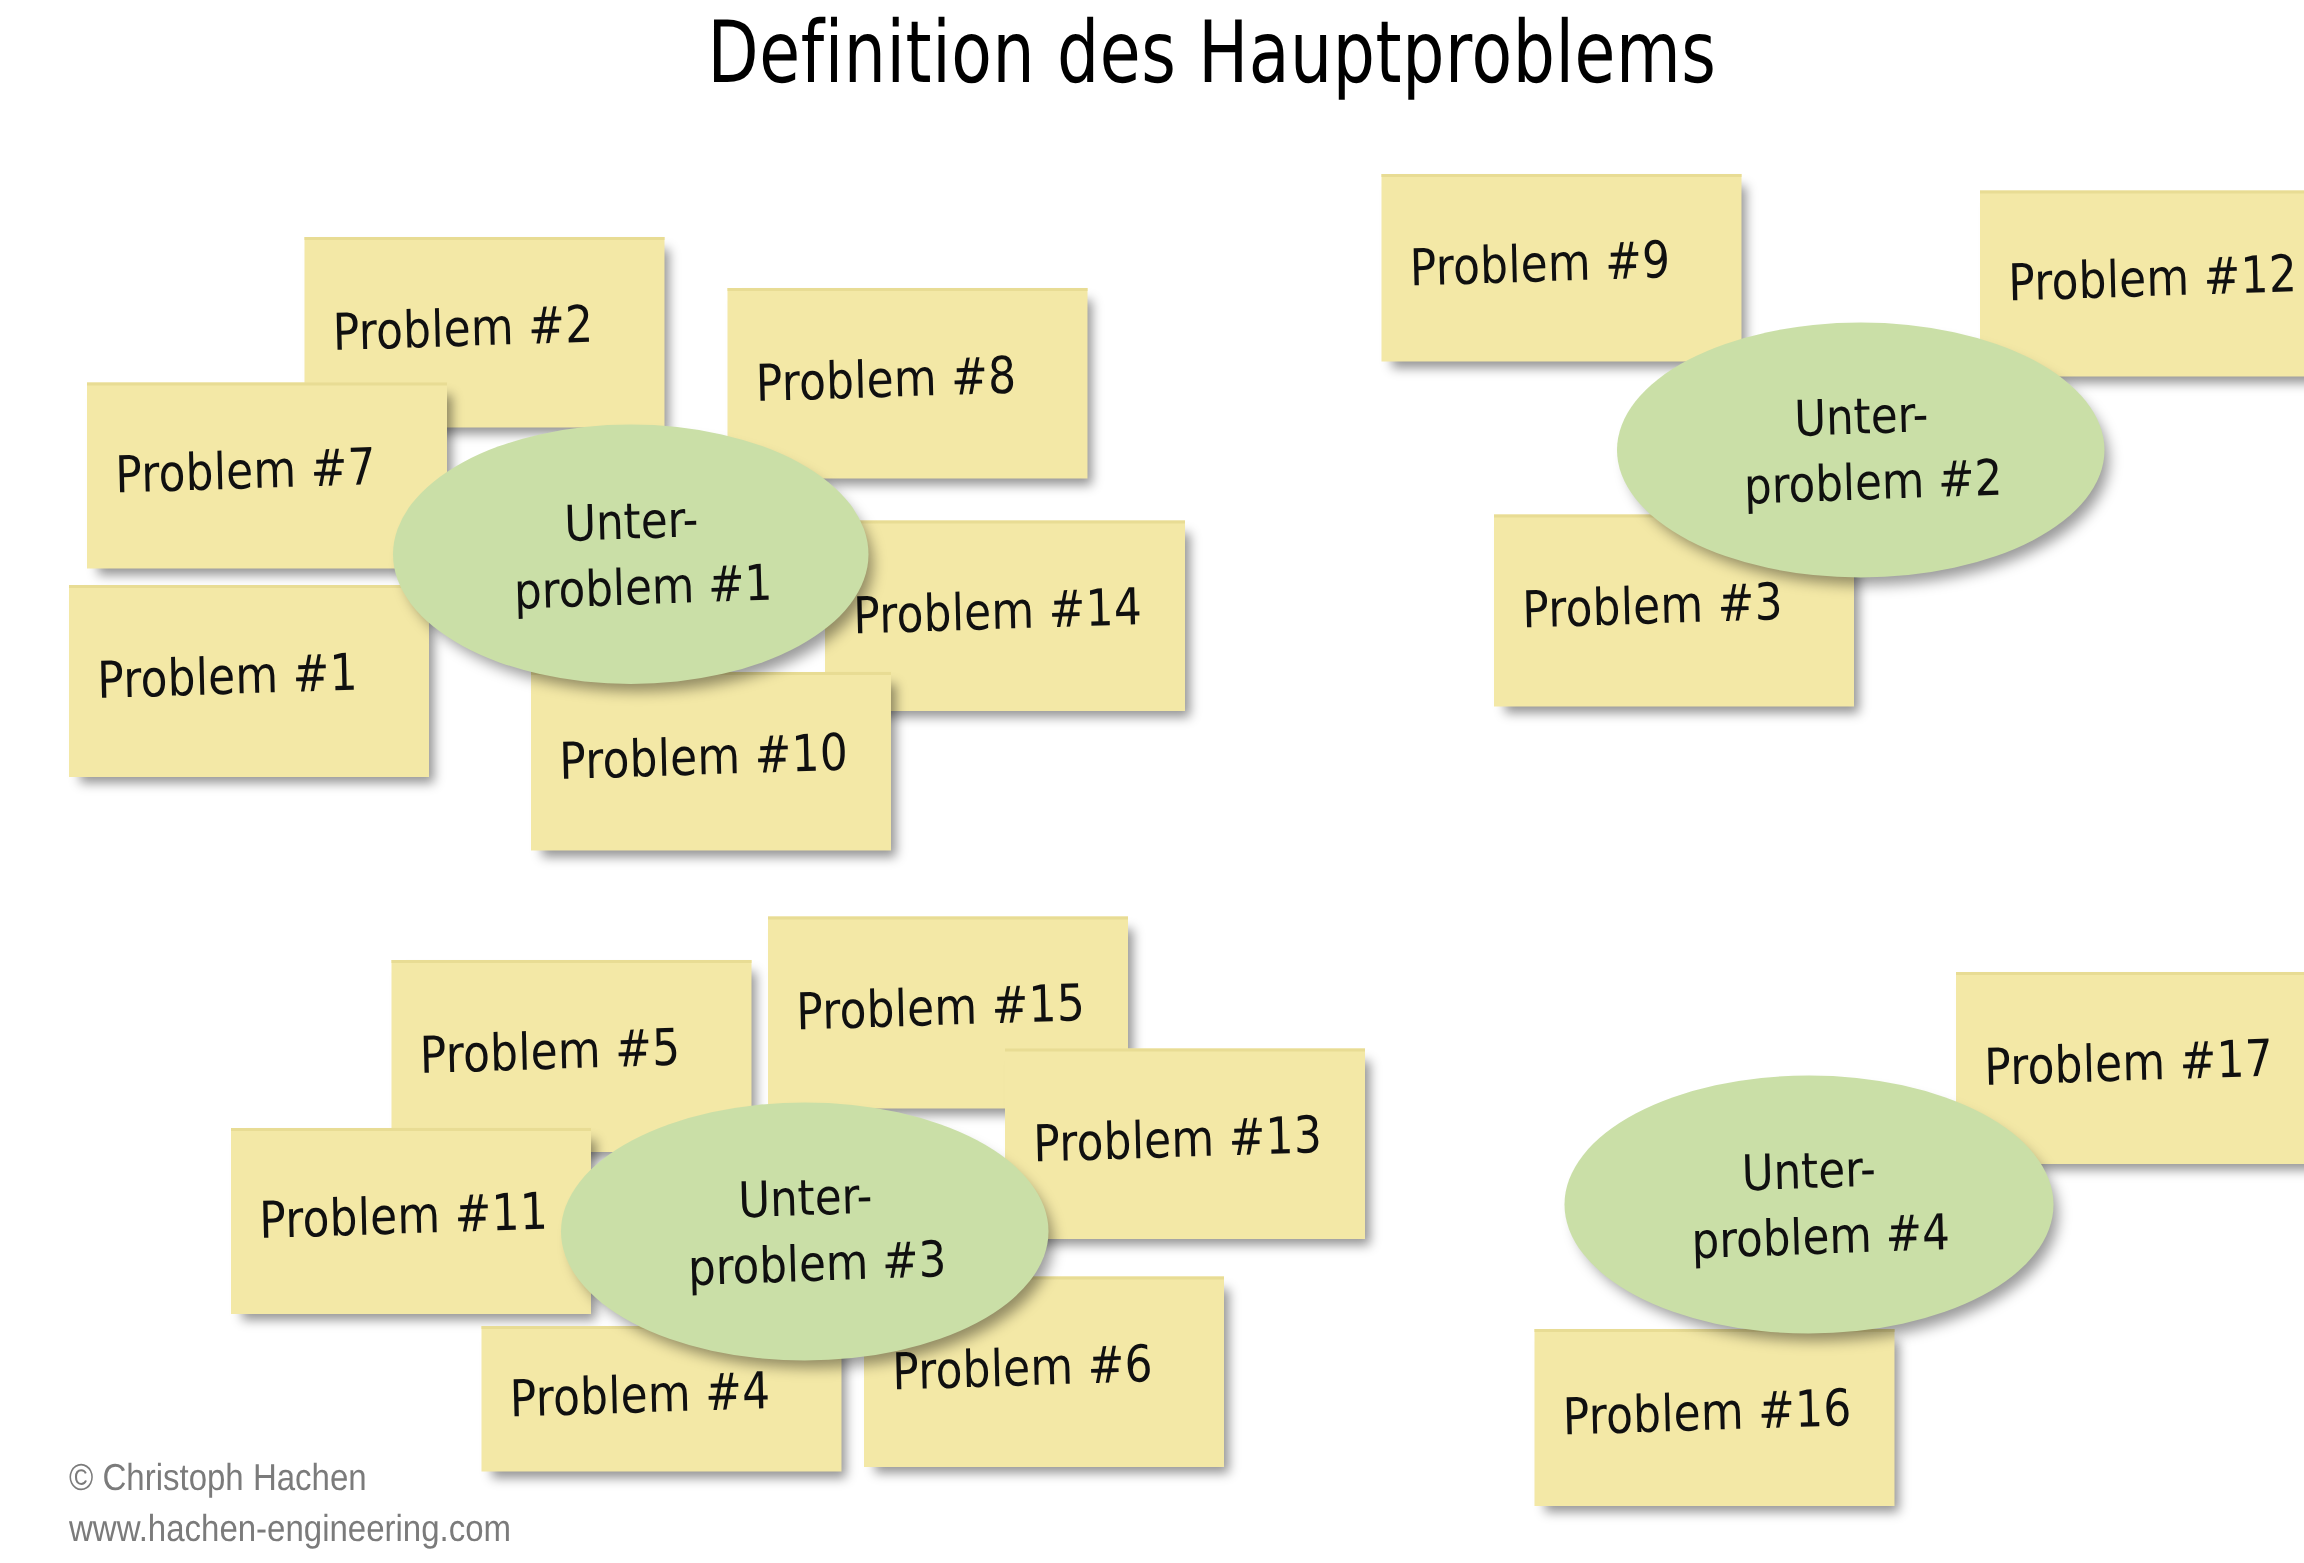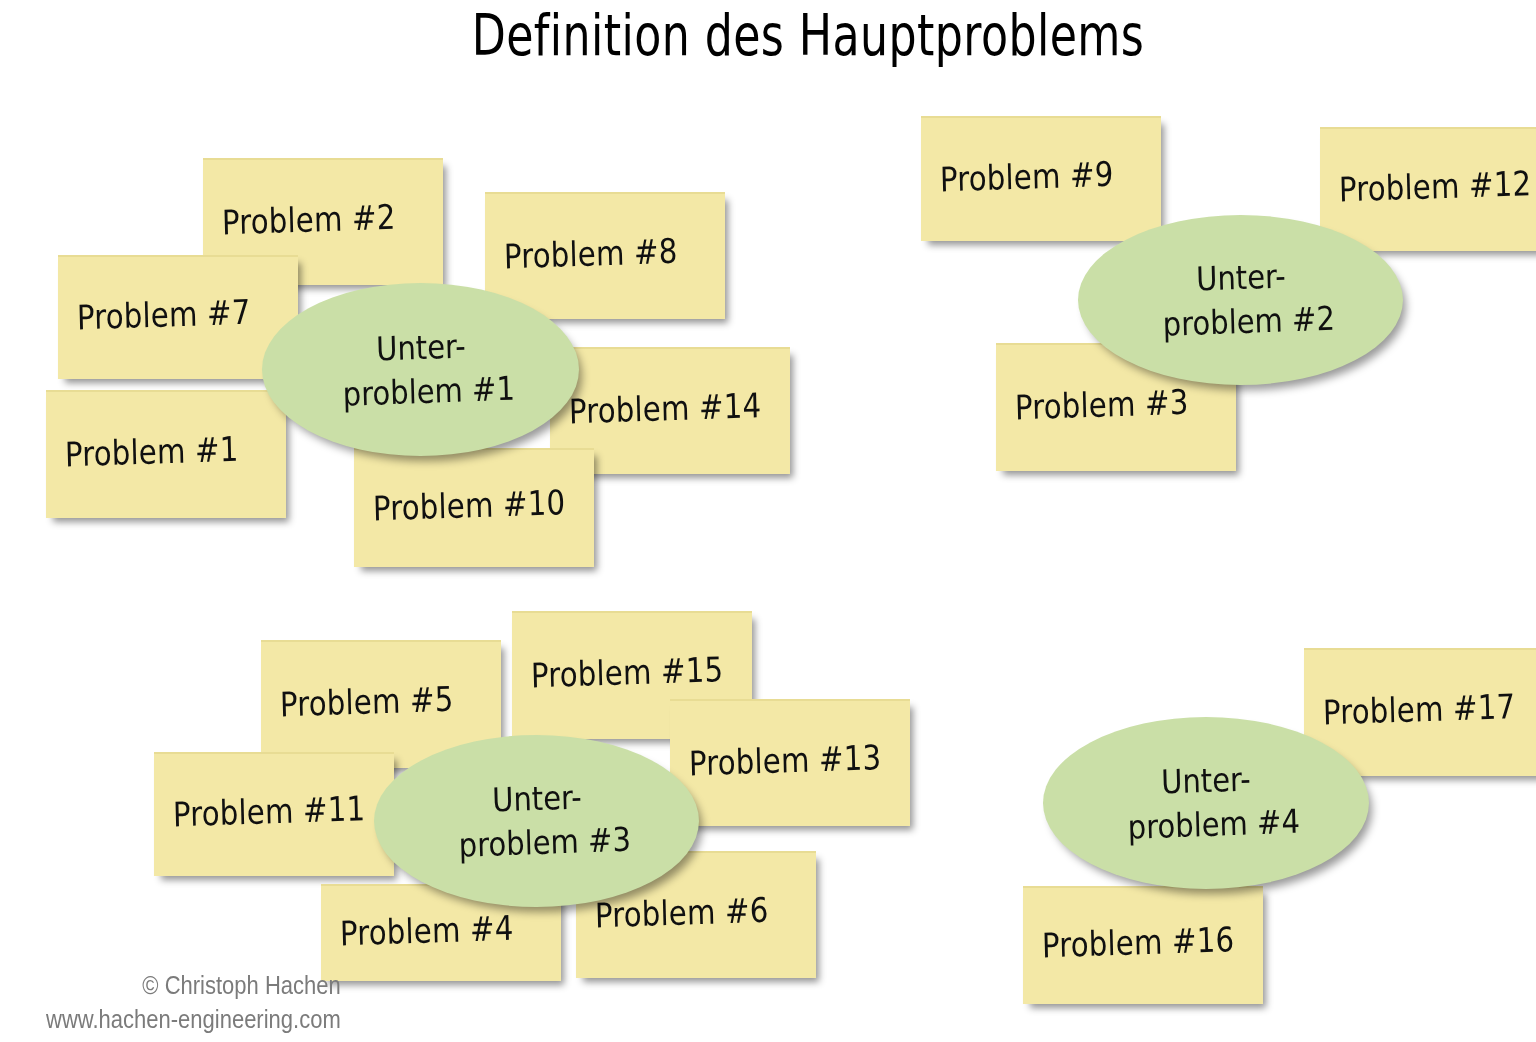--- a/index.html
+++ b/index.html
@@ -85,21 +85,20 @@
   .ellipse-line.l2 {
     transform: scaleX(0.88) rotate(-1.8deg) translateX(9px);
   }
 
   
   #footer {
     position: absolute;
     left: 6px;
     bottom: 6px;
     z-index: 80;
-    text-align: right;
   }
   .footer-line {
     font-family: "Liberation Sans", sans-serif;
     font-size: 25px;
     color: #7b7b7b;
     line-height: 1.36;
     transform: scaleX(0.88);
     transform-origin: left center;
     white-space: nowrap;
   }

